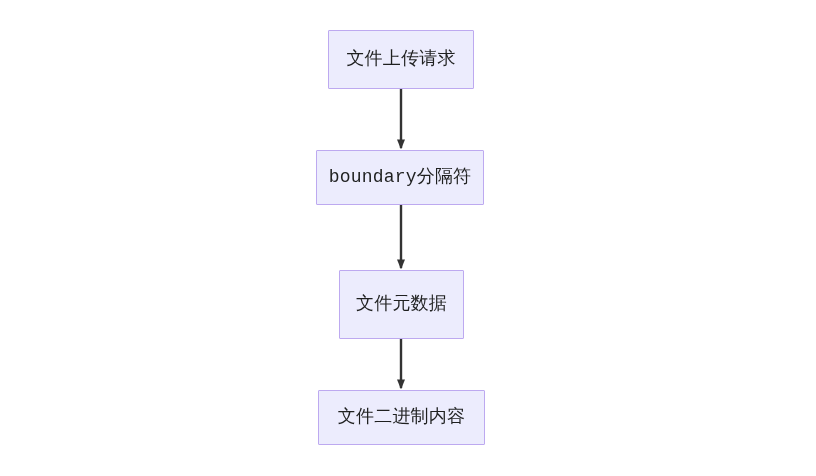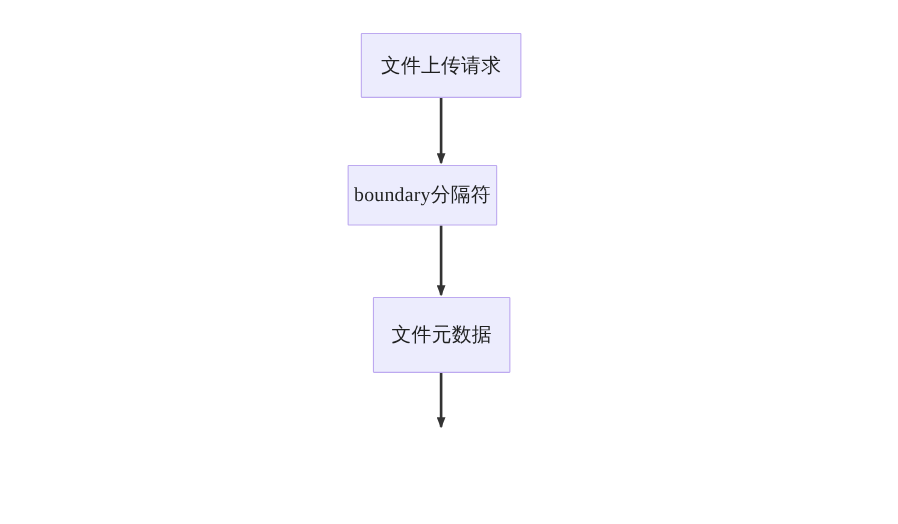--- a/index.html
+++ b/index.html
@@ -36,25 +36,25 @@
     display: flex;
     align-items: center;
     justify-content: center;
   }
   .node-label {
     color: #1f2020;
     font-size: 18px;
     line-height: 1.2;
     white-space: nowrap;
     letter-spacing: 0.2px;
-    font-family: Liberation Serif, serif;
+    font-family: Liberation Mono, monospace;
   }
   
   #node-upload-request { left: 328px; top: 30px;  width: 146px; height: 59px; }
-  #node-boundary       { left: 316px; top: 150px; width: 136px; height: 55px; }
+  #node-boundary       { left: 316px; top: 150px; width: 168px; height: 55px; }
   #node-file-metadata  { left: 339px; top: 270px; width: 125px; height: 69px; }
   #node-file-binary    { left: 318px; top: 390px; width: 167px; height: 55px; }
 </style>
 </head>
 <body>
 
 <div id="diagram-canvas">
 
   <svg id="edge-layer" viewBox="0 0 816 476" width="816" height="476" xmlns="http://www.w3.org/2000/svg">
     <defs>
@@ -75,14 +75,17 @@
   </div>
 
   <div class="node" id="node-boundary">
     <span class="node-label">boundary分隔符</span>
   </div>
 
   <div class="node" id="node-file-metadata">
     <span class="node-label">文件元数据</span>
   </div>
 
+  <div class="node" id="node-file-binary">
+    <span class="node-label">文件二进制内容</span>
+  </div>
 
 </div>
 
 </body></html>

